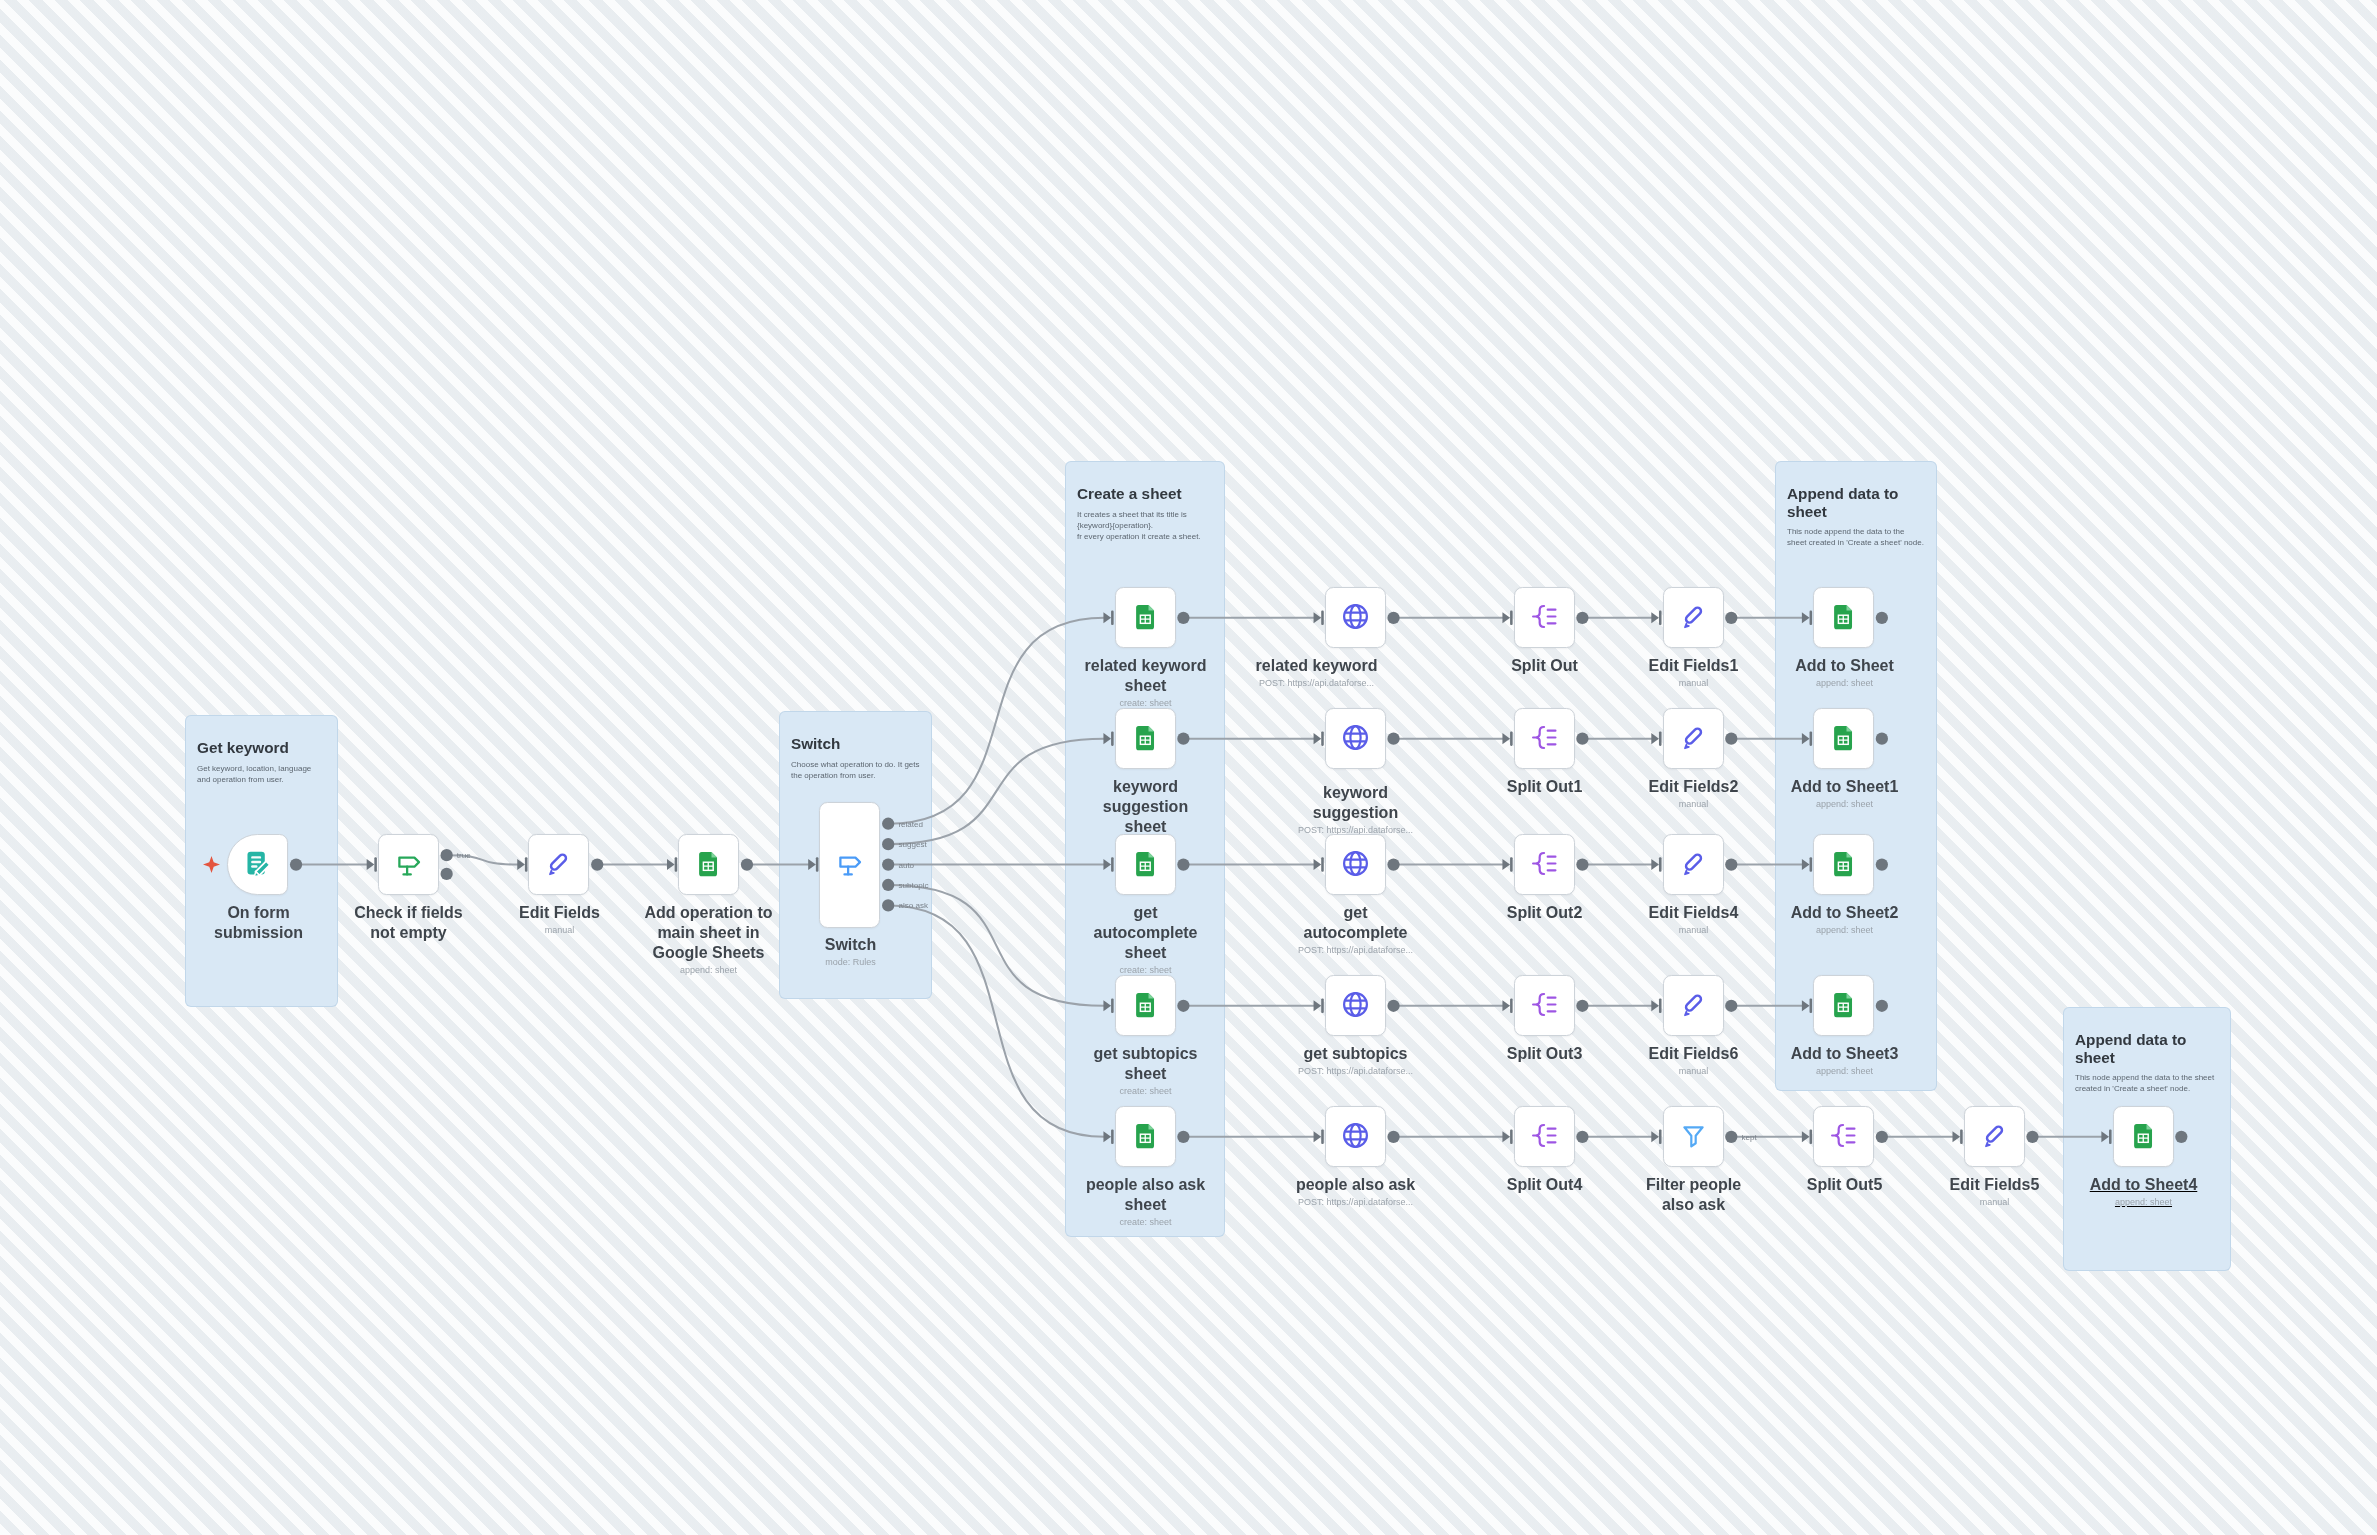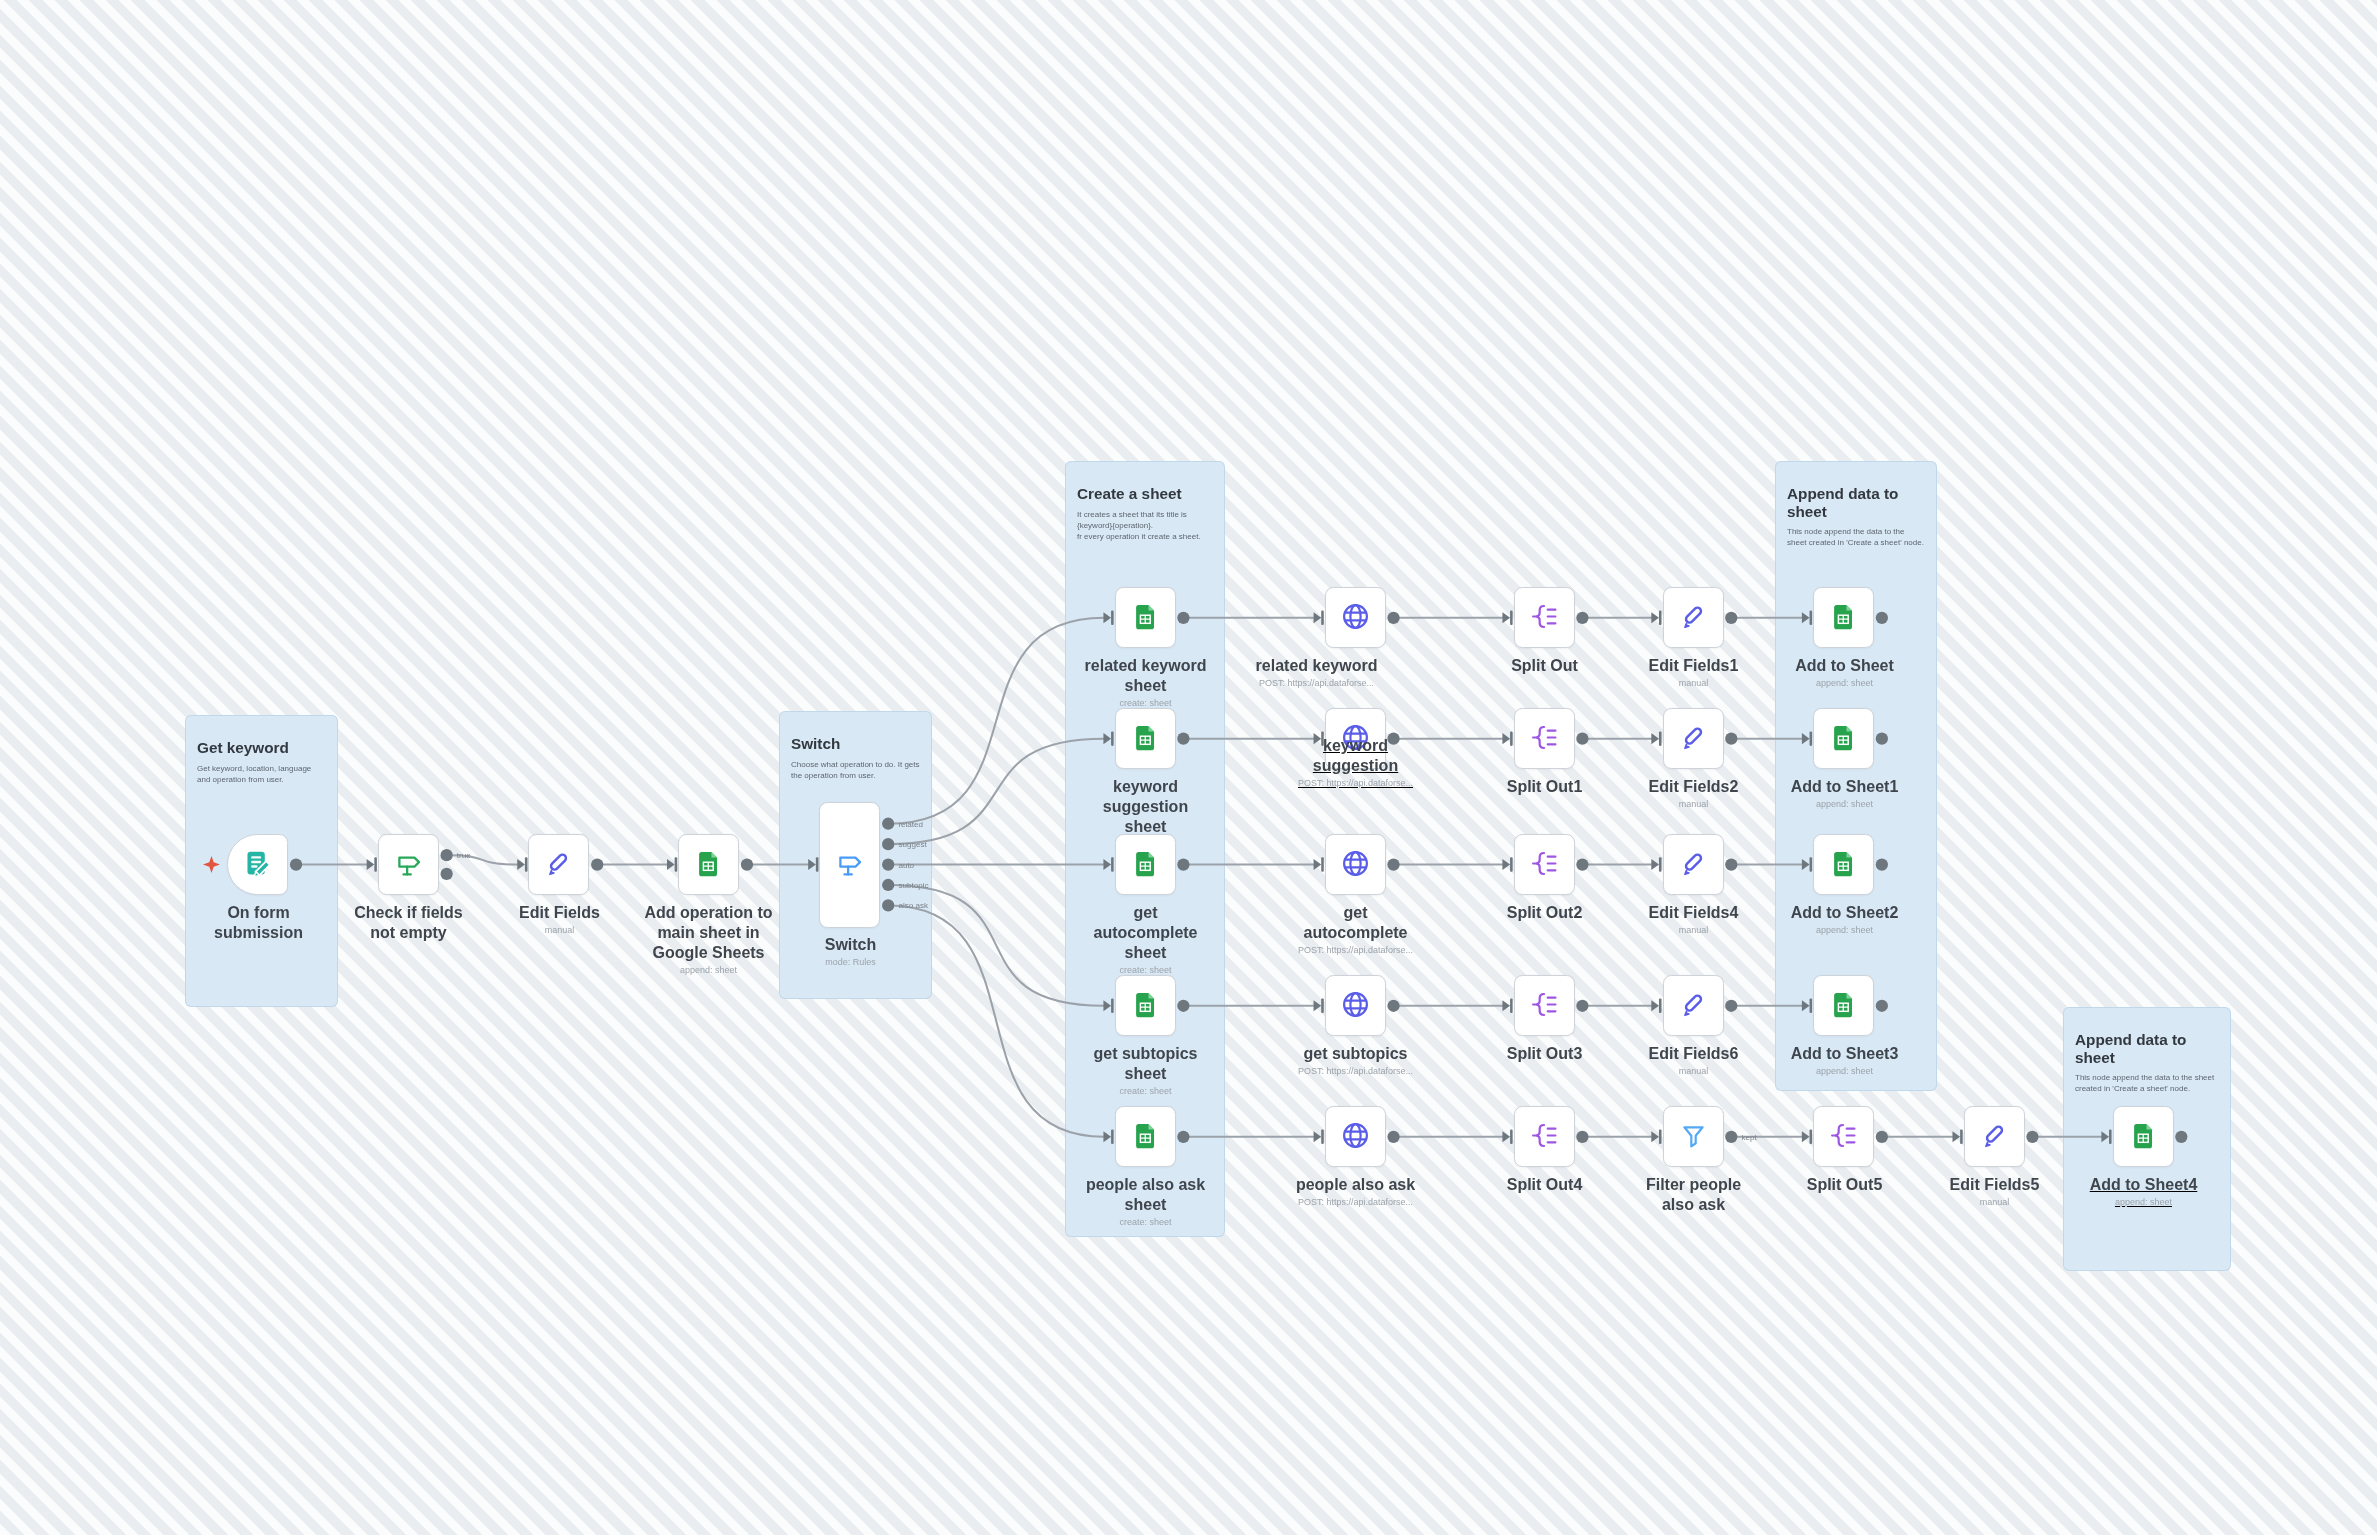--- a/index.html
+++ b/index.html
@@ -332,21 +332,21 @@
       <div class="node-label" style="margin: 0px 8.5px;">keyword suggestion sheet</div>
       <div class="node-sub">create: sheet</div>
     </div>
     <div class="node" style="left: 1325px; top: 708px; width: 61px; height: 61px;">
       <span><svg width="31" height="31" viewBox="0 0 34 34" fill="none" stroke="#5a5de8" stroke-width="2.4">
       <circle cx="17" cy="17" r="12.5"></circle>
       <ellipse cx="17" cy="17" rx="5.6" ry="12.5"></ellipse>
       <path d="M5.2 12.8 h23.6 M5.2 21.2 h23.6"></path>
     </svg></span>
     </div>
-    <div class="node-label-wrap" style="left: 1283px; top: 736px; width: 145px; text-decoration: underline;">
+    <div class="node-label-wrap" style="left: 1283px; top: 783px; width: 145px;">
       <div class="node-label" style="margin: 0px 8.5px;">keyword suggestion</div>
       <div class="node-sub">POST: https://api.dataforse...</div>
     </div>
     <div class="node" style="left: 1514px; top: 708px; width: 61px; height: 61px;">
       <span><svg width="31" height="31" viewBox="0 0 34 34" fill="none" stroke="#9d55e3" stroke-width="2.4" stroke-linecap="round" stroke-linejoin="round">
       <path d="M4.5 17 h4.5"></path>
       <path d="M16.5 5.5 c-3.2 0 -4.8 1.6 -4.8 4.6 v3 c0 2 -1.1 3.2 -3.2 3.9 c2.1 .7 3.2 1.9 3.2 3.9 v3 c0 3 1.6 4.6 4.8 4.6"></path>
       <path d="M20.5 9.5 h8.5 M20.5 17 h8.5 M20.5 24.5 h8.5"></path>
     </svg></span>
     </div>

